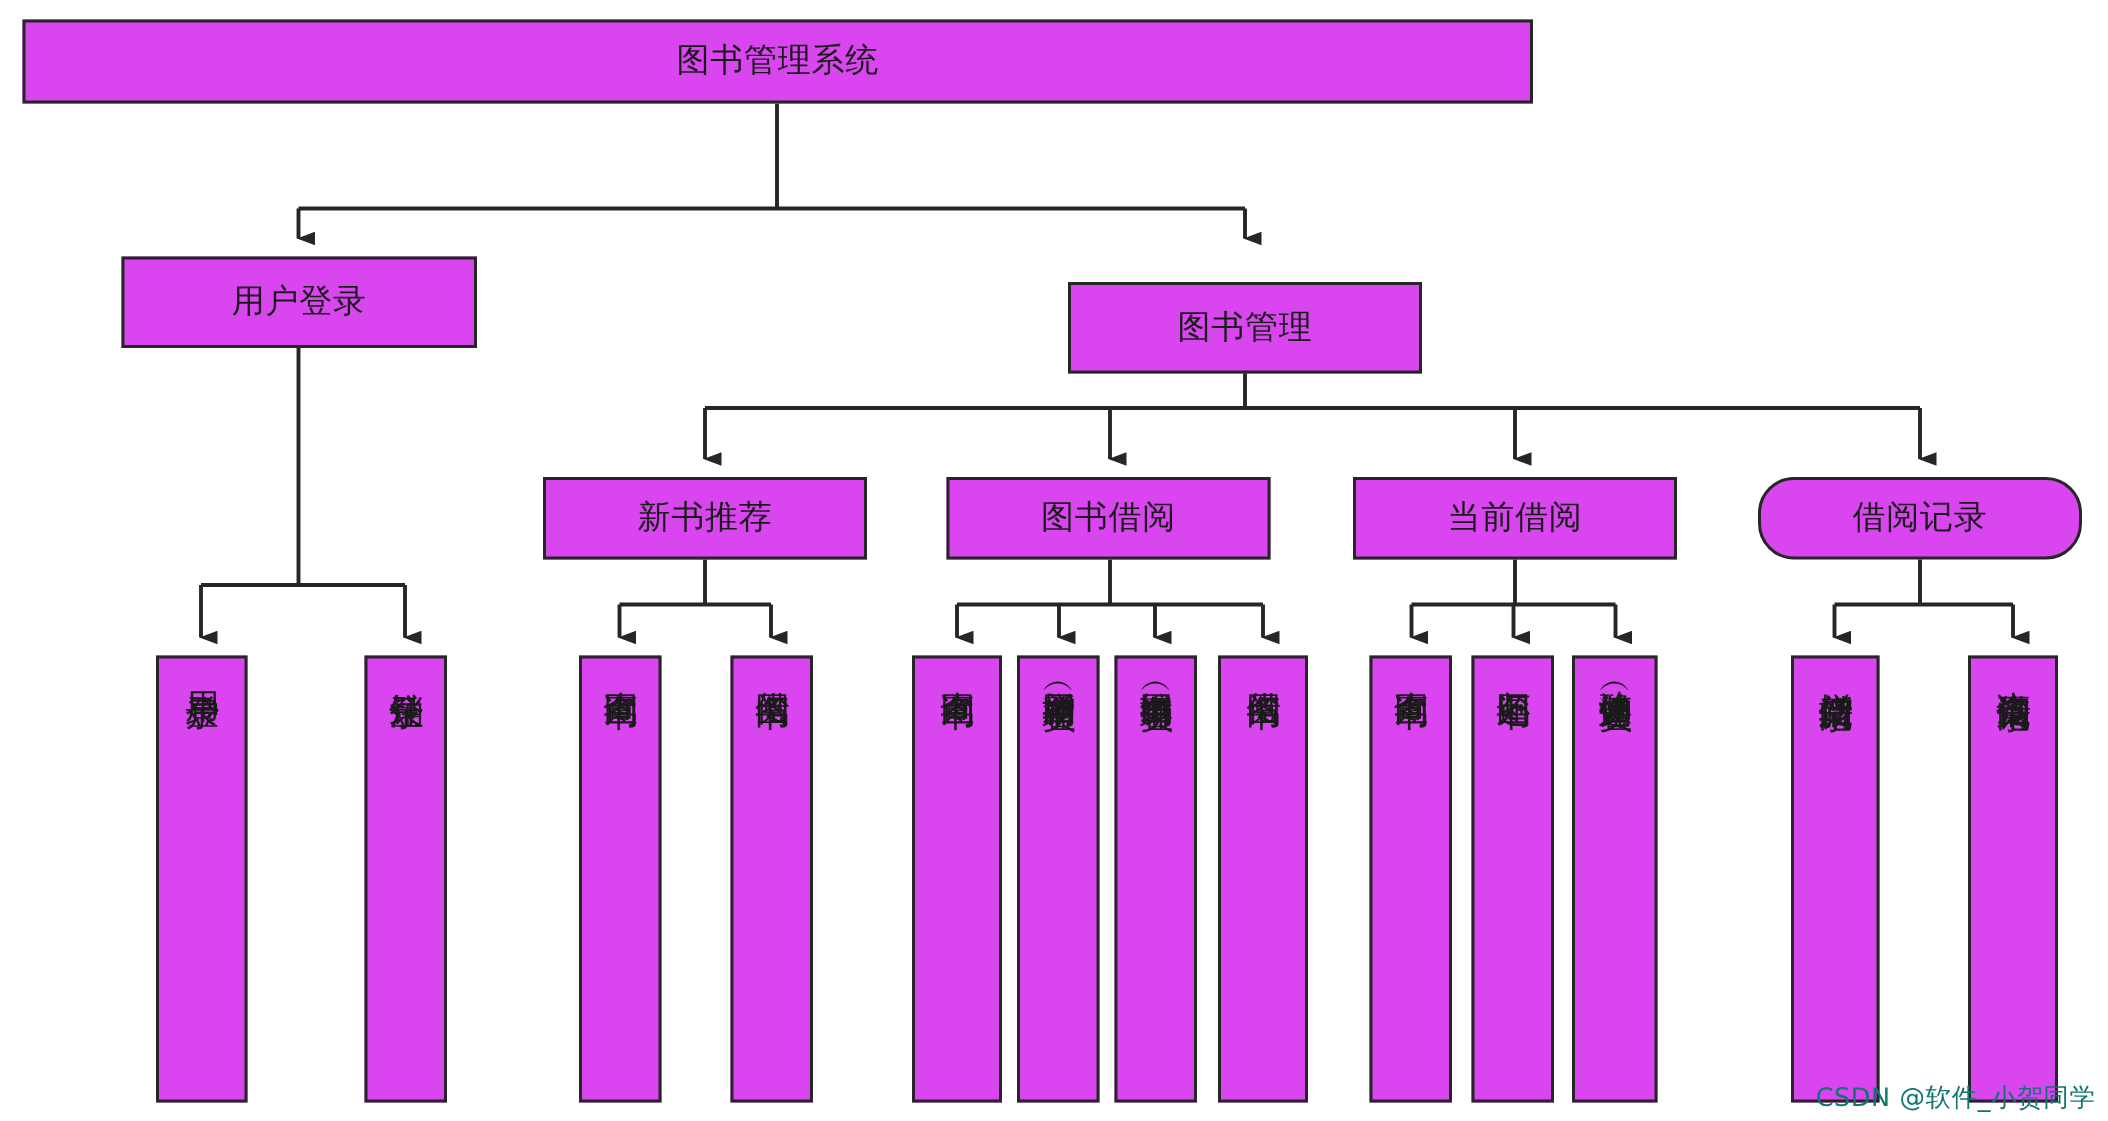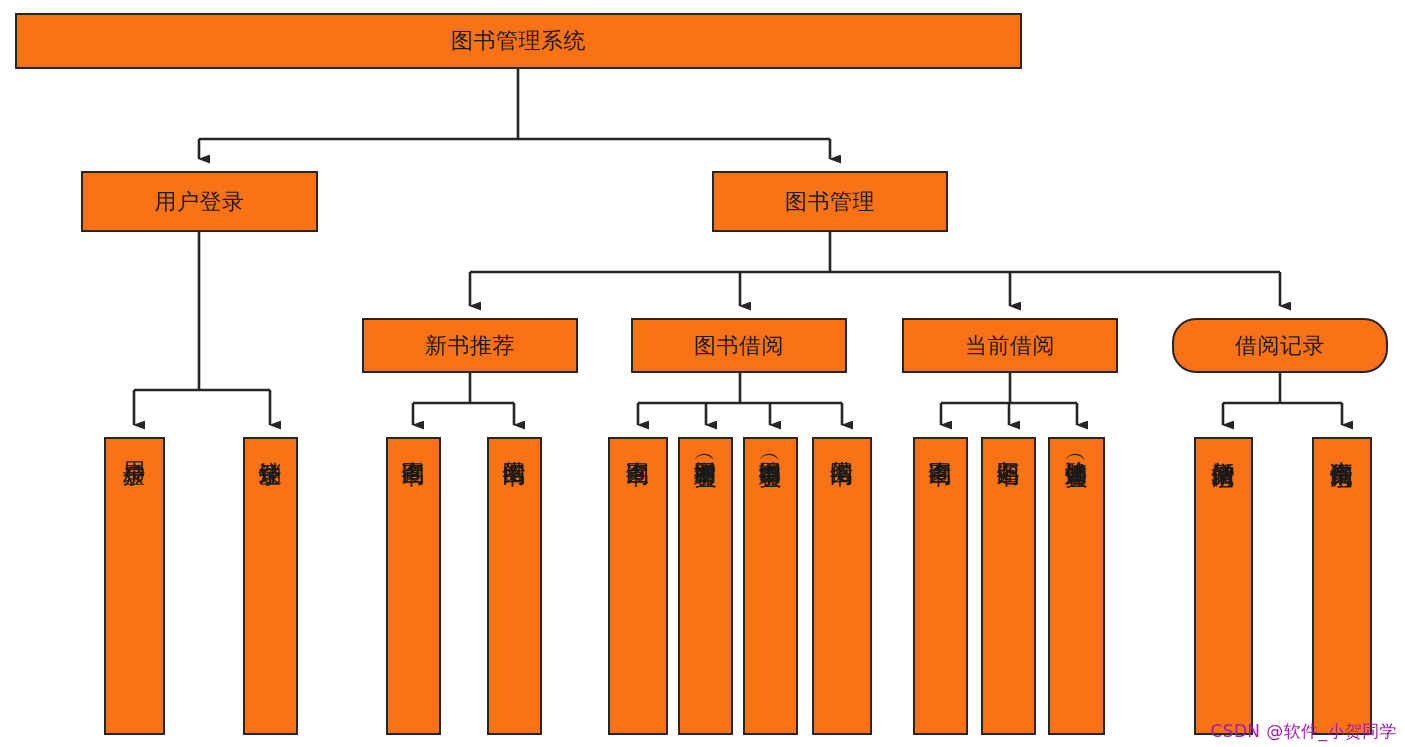--- a/index.html
+++ b/index.html
@@ -23,21 +23,21 @@
     position: absolute;
     left: 0;
     top: 0;
     width: 1405px;
     height: 747px;
   }
   .node {
     position: absolute;
     box-sizing: border-box;
     border: 2px solid #262626;
-    background: #f97316;
+    background: #d946ef;
     display: flex;
     align-items: center;
     justify-content: center;
     color: #1a1a1a;
   }
   .node .label {
     line-height: 1.18;
     text-align: center;
     white-space: pre;
   }
@@ -59,21 +59,21 @@
     letter-spacing: 1px;
   }
   .node.vert.tall .label {
     font-size: 22px;
   }
   #watermark {
     position: absolute;
     right: 8px;
     bottom: 4px;
     font-size: 17px;
-    color: #a21caf;
+    color: #0f766e;
     white-space: nowrap;
     letter-spacing: 0.4px;
   }
 </style>
 </head>
 <body>
 
 <div id="canvas">
 
   <svg id="edges" viewBox="0 0 1405 747" xmlns="http://www.w3.org/2000/svg">
@@ -126,21 +126,21 @@
     </g>
   </svg>
 
   <div class="node horiz" style="left: 15px; top: 13px; width: 1007px; height: 56px;">
     <span class="label">图书管理系统</span>
   </div>
 
   <div class="node horiz" style="left: 81px; top: 171px; width: 237px; height: 61px;">
     <span class="label">用户登录</span>
   </div>
-  <div class="node horiz" style="left: 712px; top: 171px; width: 236px; height: 61px;">
+  <div class="node horiz" style="left: 712px; top: 188px; width: 236px; height: 61px;">
     <span class="label">图书管理</span>
   </div>
 
   <div class="node horiz" style="left: 362px; top: 318px; width: 216px; height: 55px;">
     <span class="label">新书推荐</span>
   </div>
   <div class="node horiz" style="left: 631px; top: 318px; width: 216px; height: 55px; align-items: center;">
     <span class="label">图书借阅</span>
   </div>
   <div class="node horiz" style="left: 902px; top: 318px; width: 216px; height: 55px;">

